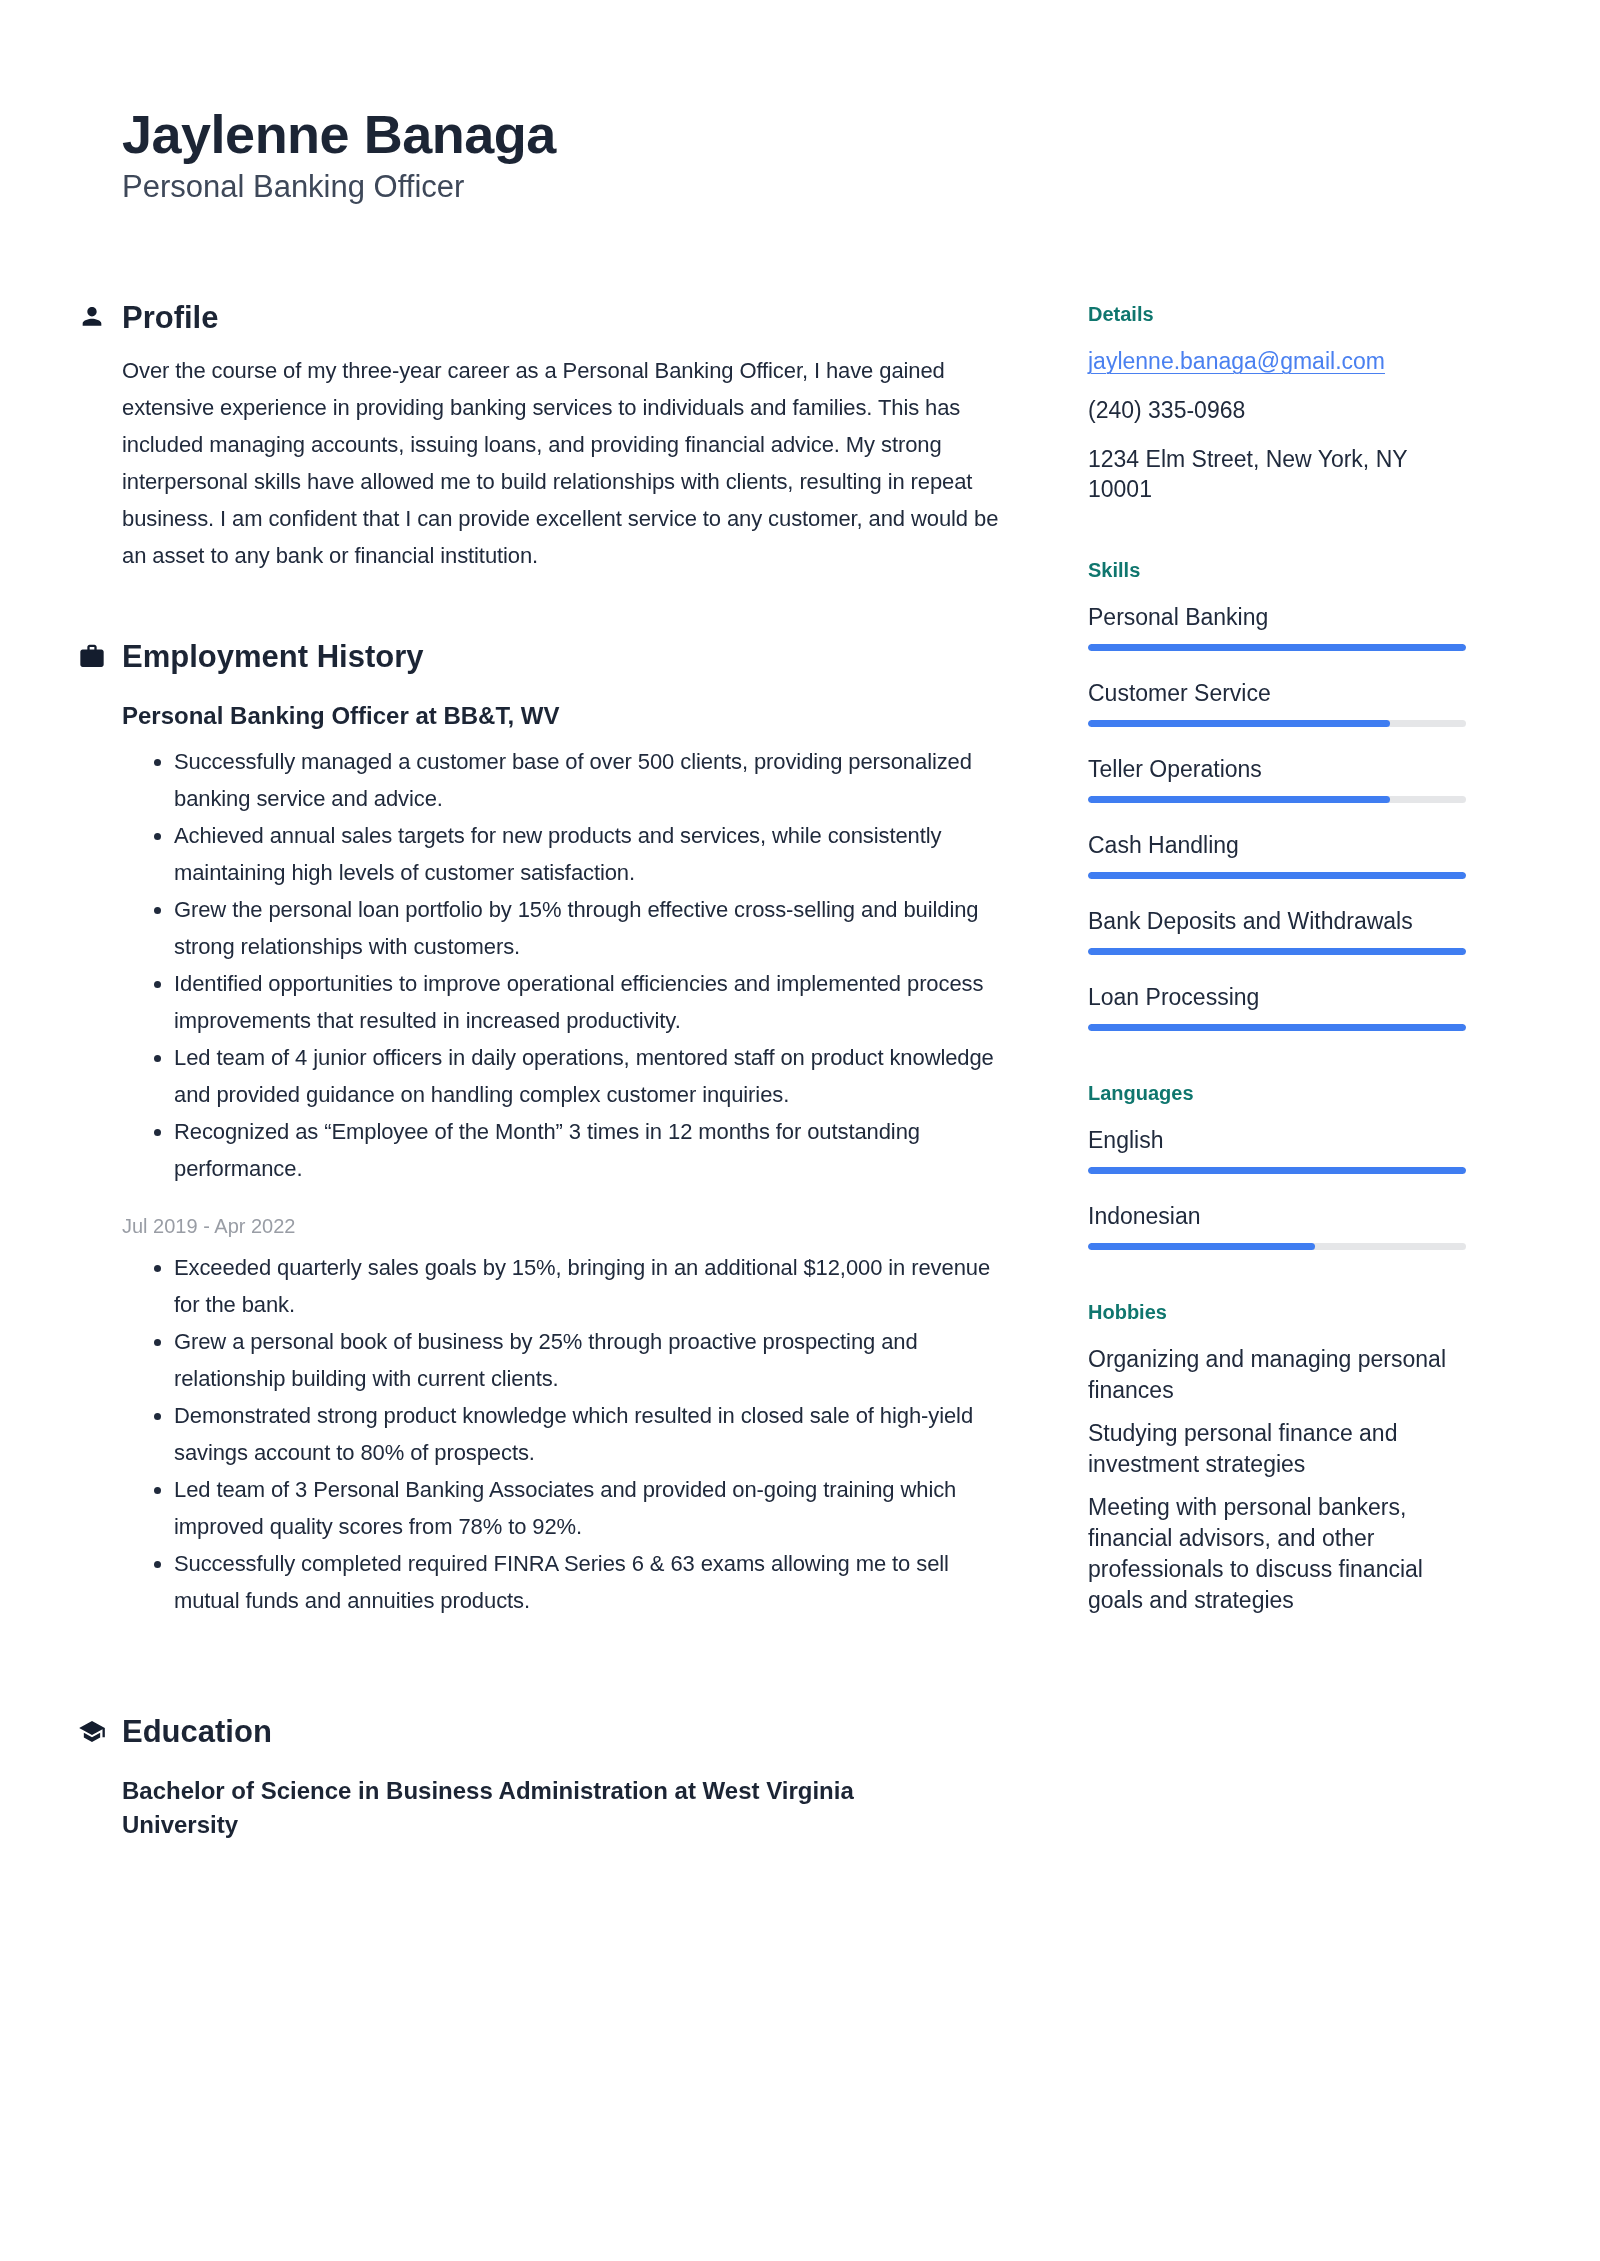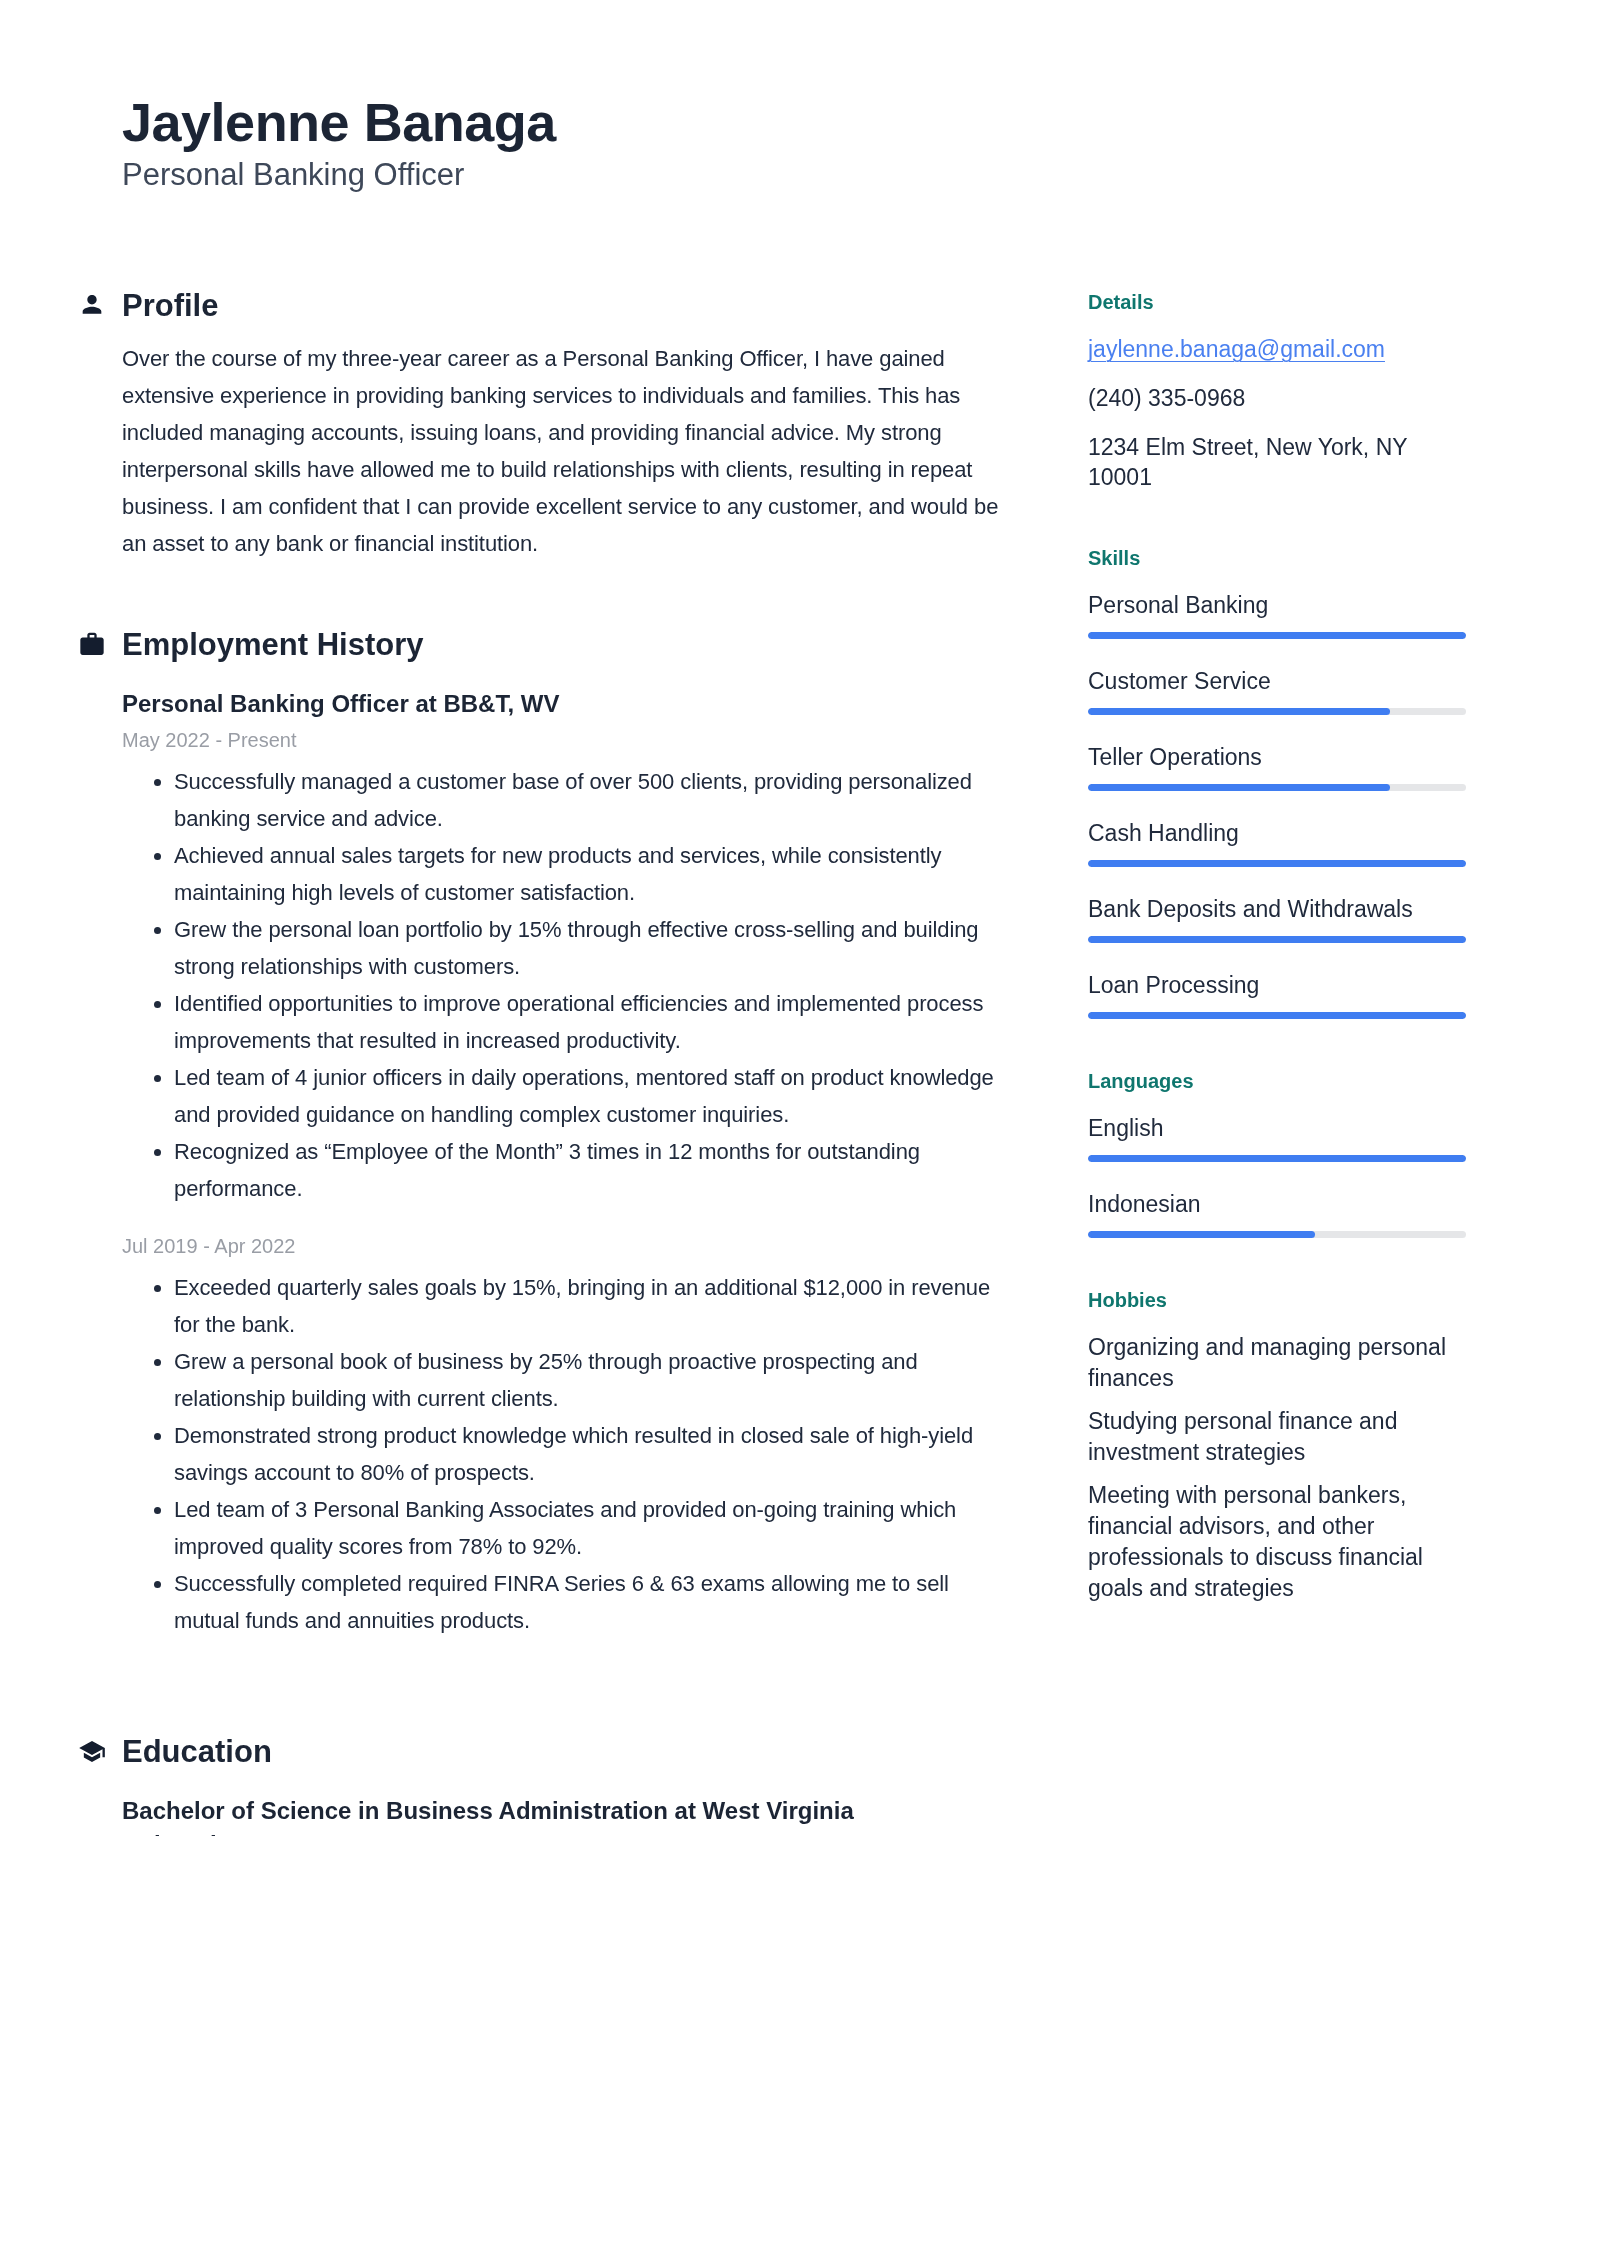--- a/index.html
+++ b/index.html
@@ -1,19 +1,19 @@
 <!DOCTYPE html>
 <html><head>
 <meta charset="utf-8">
 <style>
   * { box-sizing: border-box; margin: 0; padding: 0; }
   html, body { background: #ffffff; }
   body { font-family: "Liberation Sans", sans-serif; }
   .page {
-    width: 1600px; height: 1832px; background: #fff; margin: 4px auto;
+    width: 1600px; height: 1832px; background: #fff; margin: 16px auto;
     color: #202a3c; overflow: hidden; position: relative;
   }
   .layout { display: flex; padding: 0 132px 0 122px; }
   .main-col { width: 890px; flex: 0 0 890px; padding-right: 2px; }
   .side-col { width: 378px; flex: 0 0 378px; margin-left: 76px; }
 
   
   .resume-header { padding-top: 86px; }
   h1.name { font-size: 54px; font-weight: 700; color: #1c2535; letter-spacing: -0.5px; line-height: 1.2; }
   .job-subtitle { font-size: 31px; color: #3e4859; margin-top: 2px; }
@@ -96,21 +96,20 @@
                 <path d="M20 6h-4V4c0-1.11-.89-2-2-2h-4c-1.11 0-2 .89-2 2v2H4c-1.11 0-2 .89-2 2v11c0 1.11.89 2 2 2h16c1.11 0 2-.89 2-2V8c0-1.11-.89-2-2-2zm-6 0h-4V4h4v2z"></path>
               </svg>
           </span>
           <span>Employment History</span>
         </h2>
 
         <div>
 
             <div class="job">
               <h3 class="job-head">Personal Banking Officer at BB&amp;T, WV</h3>
-              <div class="job-date">May 2022 - Present</div>
               <ul class="bullets">
 
                   <li>Successfully managed a customer base of over 500 clients, providing personalized banking service and advice.</li>
 
                   <li>Achieved annual sales targets for new products and services, while consistently maintaining high levels of customer satisfaction.</li>
 
                   <li>Grew the personal loan portfolio by 15% through effective cross-selling and building strong relationships with customers.</li>
 
                   <li>Identified opportunities to improve operational efficiencies and implemented process improvements that resulted in increased productivity.</li>
 

